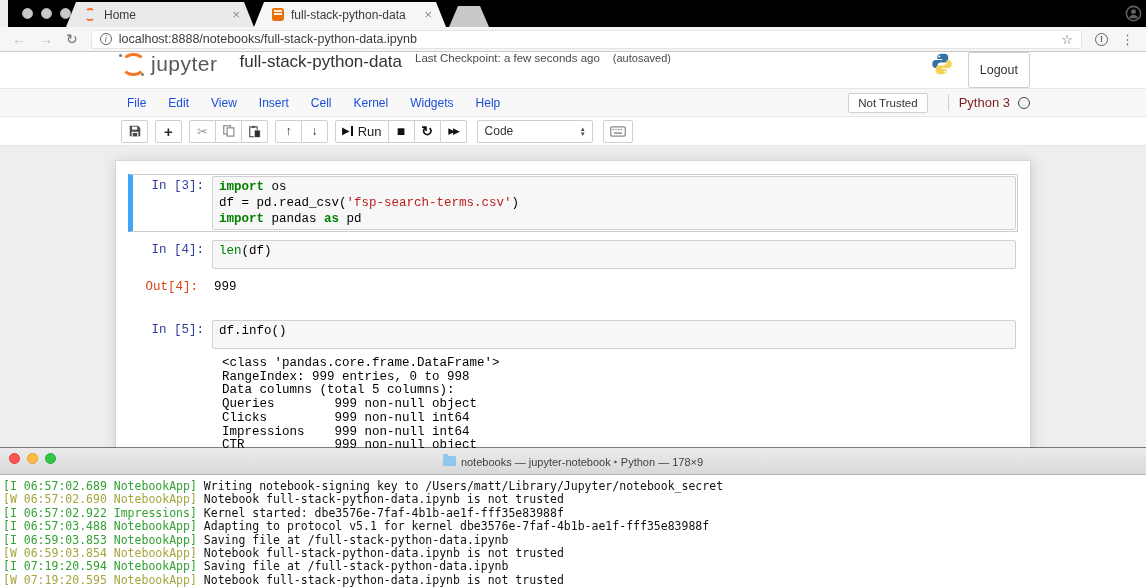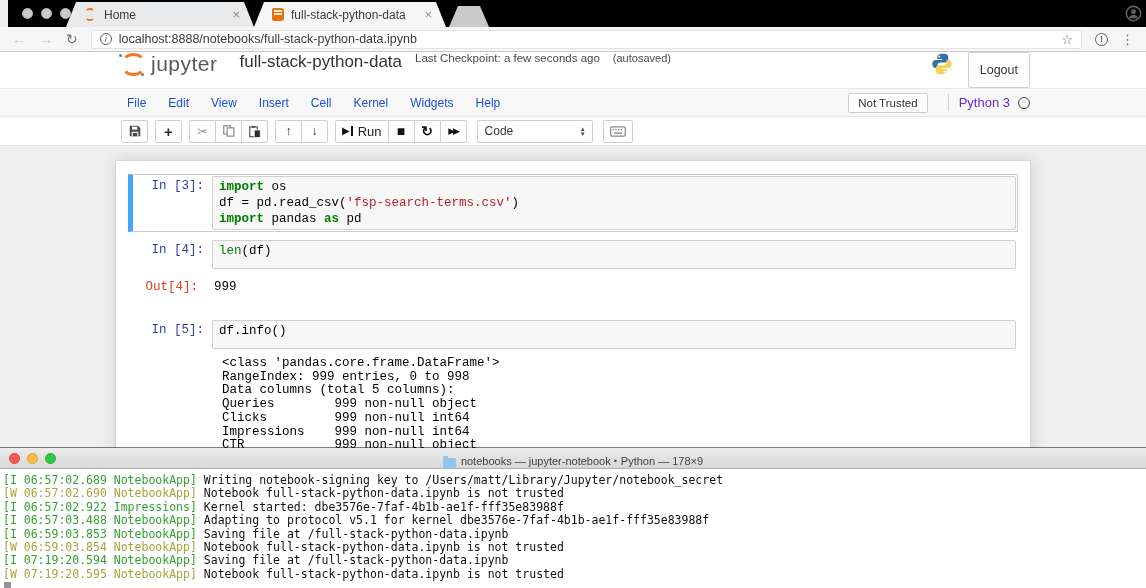--- a/index.html
+++ b/index.html
@@ -58,21 +58,21 @@
   .hspacer{flex:1}
   .pylogo{width:24px;height:24px;margin-right:14px}
   .logout{background:#fff;border:1px solid #cfcfcf;border-radius:2px;padding:5px 11px;
        font-size:12.5px;color:#333;font-family:inherit}
   .menubar{height:29px;background:#f8f8f8;border-top:1px solid #e7e7e7;border-bottom:1px solid #e7e7e7;
        display:flex;align-items:center;padding:0 116px 0 116px}
   .menu-item{padding:13px 11px;font-size:12px;color:#1d4ed8;cursor:default}
   .mspacer{flex:1}
   .trust{border:1px solid #cfcfcf;border-radius:2px;background:#fff;padding:3px 9px;font-size:11.5px;color:#333;font-family:inherit}
   .kdivider{width:1px;height:17px;background:#cfcfcf;margin:0 10px 0 20px}
-  .kname{font-size:13px;color:#6d28d9;margin-right:8px}
+  .kname{font-size:13px;color:#7f1d1d;margin-right:8px}
   .kcircle{width:12px;height:12px;border:1.5px solid #444;border-radius:50%}
   .toolbar{height:29px;background:#fff;border-bottom:1px solid #e4e4e4;display:flex;align-items:center;
        padding:0 0 0 121px;gap:7px}
   .btn{height:23px;min-width:27px;display:flex;align-items:center;justify-content:center;
        background:#fff;border:1px solid #cfcfcf;border-radius:2px;font-size:12px;color:#333;padding:0 6px;font-family:inherit}
   .group{display:flex}
   .group .btn{border-radius:0;margin-left:-1px}
   .group .btn:first-child{border-radius:2px 0 0 2px;margin-left:0}
   .group .btn:last-child{border-radius:0 2px 2px 0}
   .ic{line-height:1}
@@ -109,22 +109,22 @@
   .tok-bi{color:var(--keyword_green)}
   .tok-pl{color:#000}
   .outrow{display:flex;margin:2px 0 12px 0}
   .outval{font-family:"Liberation Mono",monospace;font-size:12.5px;padding:3px 0 0 8px;color:#000}
   .stream{margin:2px 0 0 86px;padding-left:8px;font-family:"Liberation Mono",monospace;
        font-size:12.5px;line-height:13.7px;white-space:pre;color:#000}
 
   
   .terminal{position:absolute;left:0;top:448px;width:100%;height:140px;background:#fff;z-index:50;
        box-shadow:0 -1px 0 rgba(0,0,0,.5)}
-  .term-titlebar{height:21px;background:linear-gradient(#ececec,#d8d8d8);border-bottom:1px solid #b2b2b2;
-       display:flex;align-items:flex-end;justify-content:center;position:relative;font-size:11px;color:#3f3f3f}
+  .term-titlebar{height:27px;background:linear-gradient(#ececec,#d8d8d8);border-bottom:1px solid #b2b2b2;
+       display:flex;align-items:center;justify-content:center;position:relative;font-size:11px;color:#3f3f3f}
   .term-lights{position:absolute;left:9px;top:5px;display:flex;gap:7px}
   .tl{width:11px;height:11px;border-radius:50%}
   .tl.red{background:#fc5753;border:1px solid #df3e38}
   .tl.yellow{background:#fdbc40;border:1px solid #de9f34}
   .tl.green{background:#33c748;border:1px solid #27aa35}
   .folder-ic{width:13px;height:10px;background:#8ec6ee;border-radius:1.5px;margin-right:5px;position:relative;flex:none}
   .folder-ic::before{content:'';position:absolute;left:0;top:-2px;width:5px;height:2px;background:#8ec6ee;border-radius:1px 1px 0 0}
   .term-body{padding:5px 0 0 3px;font-family:"DejaVu Sans Mono",monospace;font-size:11.5px;
        line-height:13.4px;color:#111}
   .tline{white-space:pre}

